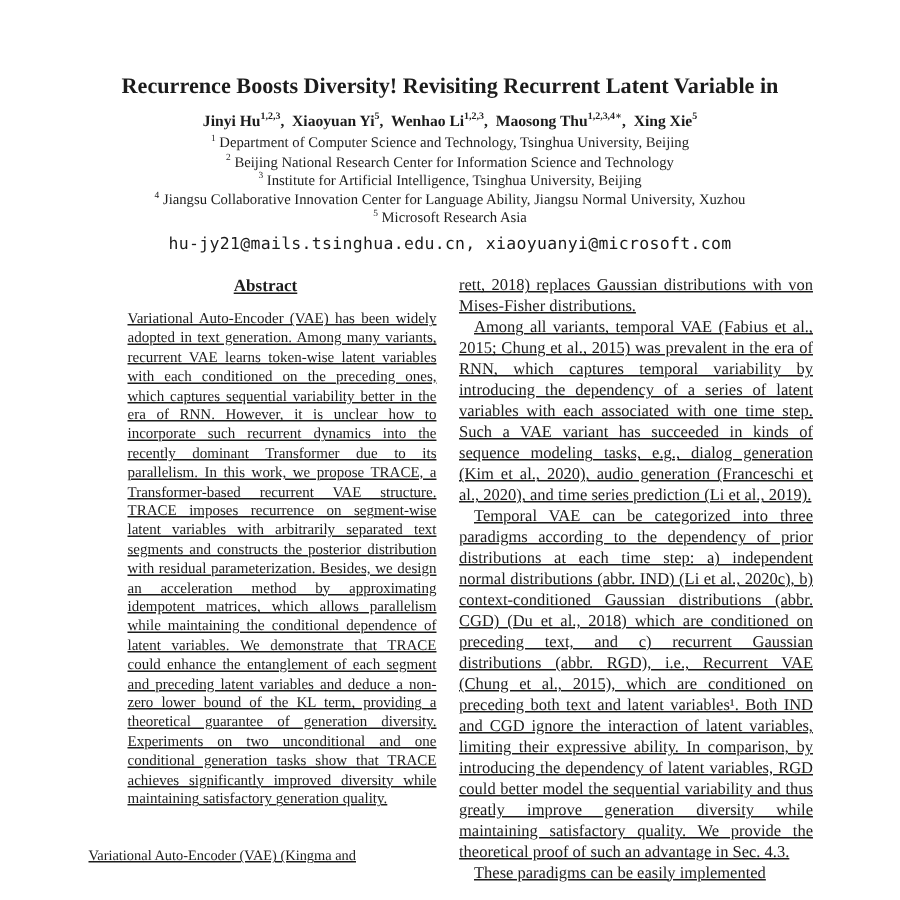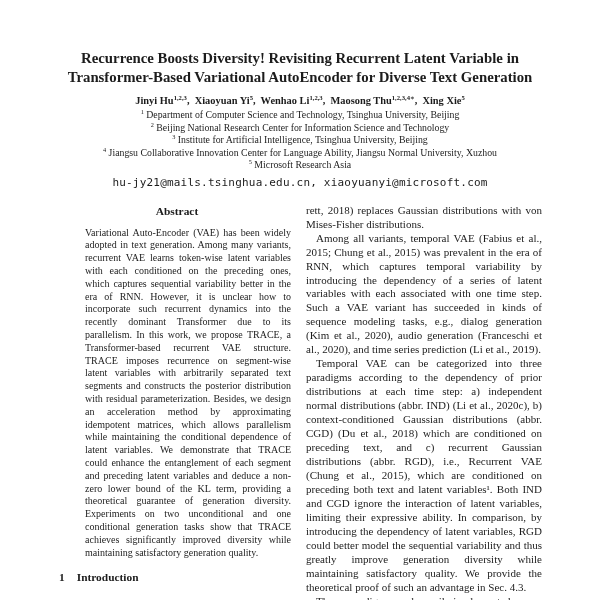--- a/index.html
+++ b/index.html
@@ -41,20 +41,21 @@
     text-align:center;
     font-family:"DejaVu Sans Mono","Liberation Mono",monospace;
     font-size:11px;
     letter-spacing:0.2px;
   }
   .columns{
     display:flex;
     justify-content:space-between;
     padding:15px 58px 0 59px;
     gap:11px;
+    text-decoration:underline;
   }
   .col{width:237px;}
   .abstract-heading{
     text-align:center;
     font-weight:700;
     font-size:11.4px;
     margin:1px 0 10px 0;
   }
   .abstract-text{
     padding-left:26px;
@@ -83,43 +84,39 @@
   }
   .col-right p + p{text-indent:10px;}
 </style>
 </head>
 <body>
 
 <div class="page">
 
   <div class="title">
       <div>Recurrence Boosts Diversity! Revisiting Recurrent Latent Variable in</div>
-      <div>Transformer-Based Variational AutoEncoder for Diverse Text Generation</div>
     </div>
 
   <div class="authors"><span><span>Jinyi Hu</span><sup>1,2,3</sup><span>,&nbsp; </span></span><span><span>Xiaoyuan Yi</span><sup>5</sup><span>,&nbsp; </span></span><span><span>Wenhao Li</span><sup>1,2,3</sup><span>,&nbsp; </span></span><span><span>Maosong Thu</span><sup>1,2,3,4∗</sup><span>,&nbsp; </span></span><span><span>Xing Xie</span><sup>5</sup></span></div>
 
   <div class="affils">
       <div class="affil"><sup>1</sup><span> Department of Computer Science and Technology, Tsinghua University, Beijing</span></div>
       <div class="affil"><sup>2</sup><span> Beijing National Research Center for Information Science and Technology</span></div>
       <div class="affil"><sup>3</sup><span> Institute for Artificial Intelligence, Tsinghua University, Beijing</span></div>
       <div class="affil"><sup>4</sup><span> Jiangsu Collaborative Innovation Center for Language Ability, Jiangsu Normal University, Xuzhou</span></div>
       <div class="affil"><sup>5</sup><span> Microsoft Research Asia</span></div>
     </div>
 
   <div class="emails">hu-jy21@mails.tsinghua.edu.cn, xiaoyuanyi@microsoft.com</div>
 
   <div class="columns">
 
     <div class="col col-left">
       <div class="abstract-heading">Abstract</div>
       <div class="abstract-text">Variational Auto-Encoder (VAE) has been widely adopted in text generation. Among many variants, recurrent VAE learns token-wise latent variables with each conditioned on the preceding ones, which captures sequential variability better in the era of RNN. However, it is unclear how to incorporate such recurrent dynamics into the recently dominant Transformer due to its parallelism. In this work, we propose TRACE, a Transformer-based recurrent VAE structure. TRACE imposes recurrence on segment-wise latent variables with arbitrarily separated text segments and constructs the posterior distribution with residual parameterization. Besides, we design an acceleration method by approximating idempotent matrices, which allows parallelism while maintaining the conditional dependence of latent variables. We demonstrate that TRACE could enhance the entanglement of each segment and preceding latent variables and deduce a non-zero lower bound of the KL term, providing a theoretical guarantee of generation diversity. Experiments on two unconditional and one conditional generation tasks show that TRACE achieves significantly improved diversity while maintaining satisfactory generation quality.</div>
-      <div class="section-heading">
-        <span class="section-number">1</span><span>Introduction</span>
-      </div>
       <div class="intro-para">Variational Auto-Encoder (VAE) (Kingma and</div>
     </div>
 
     <div class="col col-right">
         <p>rett, 2018) replaces Gaussian distributions with von Mises-Fisher distributions.</p>
         <p>Among all variants, temporal VAE (Fabius et al., 2015; Chung et al., 2015) was prevalent in the era of RNN, which captures temporal variability by introducing the dependency of a series of latent variables with each associated with one time step. Such a VAE variant has succeeded in kinds of sequence modeling tasks, e.g., dialog generation (Kim et al., 2020), audio generation (Franceschi et al., 2020), and time series prediction (Li et al., 2019).</p>
         <p>Temporal VAE can be categorized into three paradigms according to the dependency of prior distributions at each time step: a) independent normal distributions (abbr. IND) (Li et al., 2020c), b) context-conditioned Gaussian distributions (abbr. CGD) (Du et al., 2018) which are conditioned on preceding text, and c) recurrent Gaussian distributions (abbr. RGD), i.e., Recurrent VAE (Chung et al., 2015), which are conditioned on preceding both text and latent variables¹. Both IND and CGD ignore the interaction of latent variables, limiting their expressive ability. In comparison, by introducing the dependency of latent variables, RGD could better model the sequential variability and thus greatly improve generation diversity while maintaining satisfactory quality. We provide the theoretical proof of such an advantage in Sec. 4.3.</p>
         <p>These paradigms can be easily implemented</p>
       </div>
 

